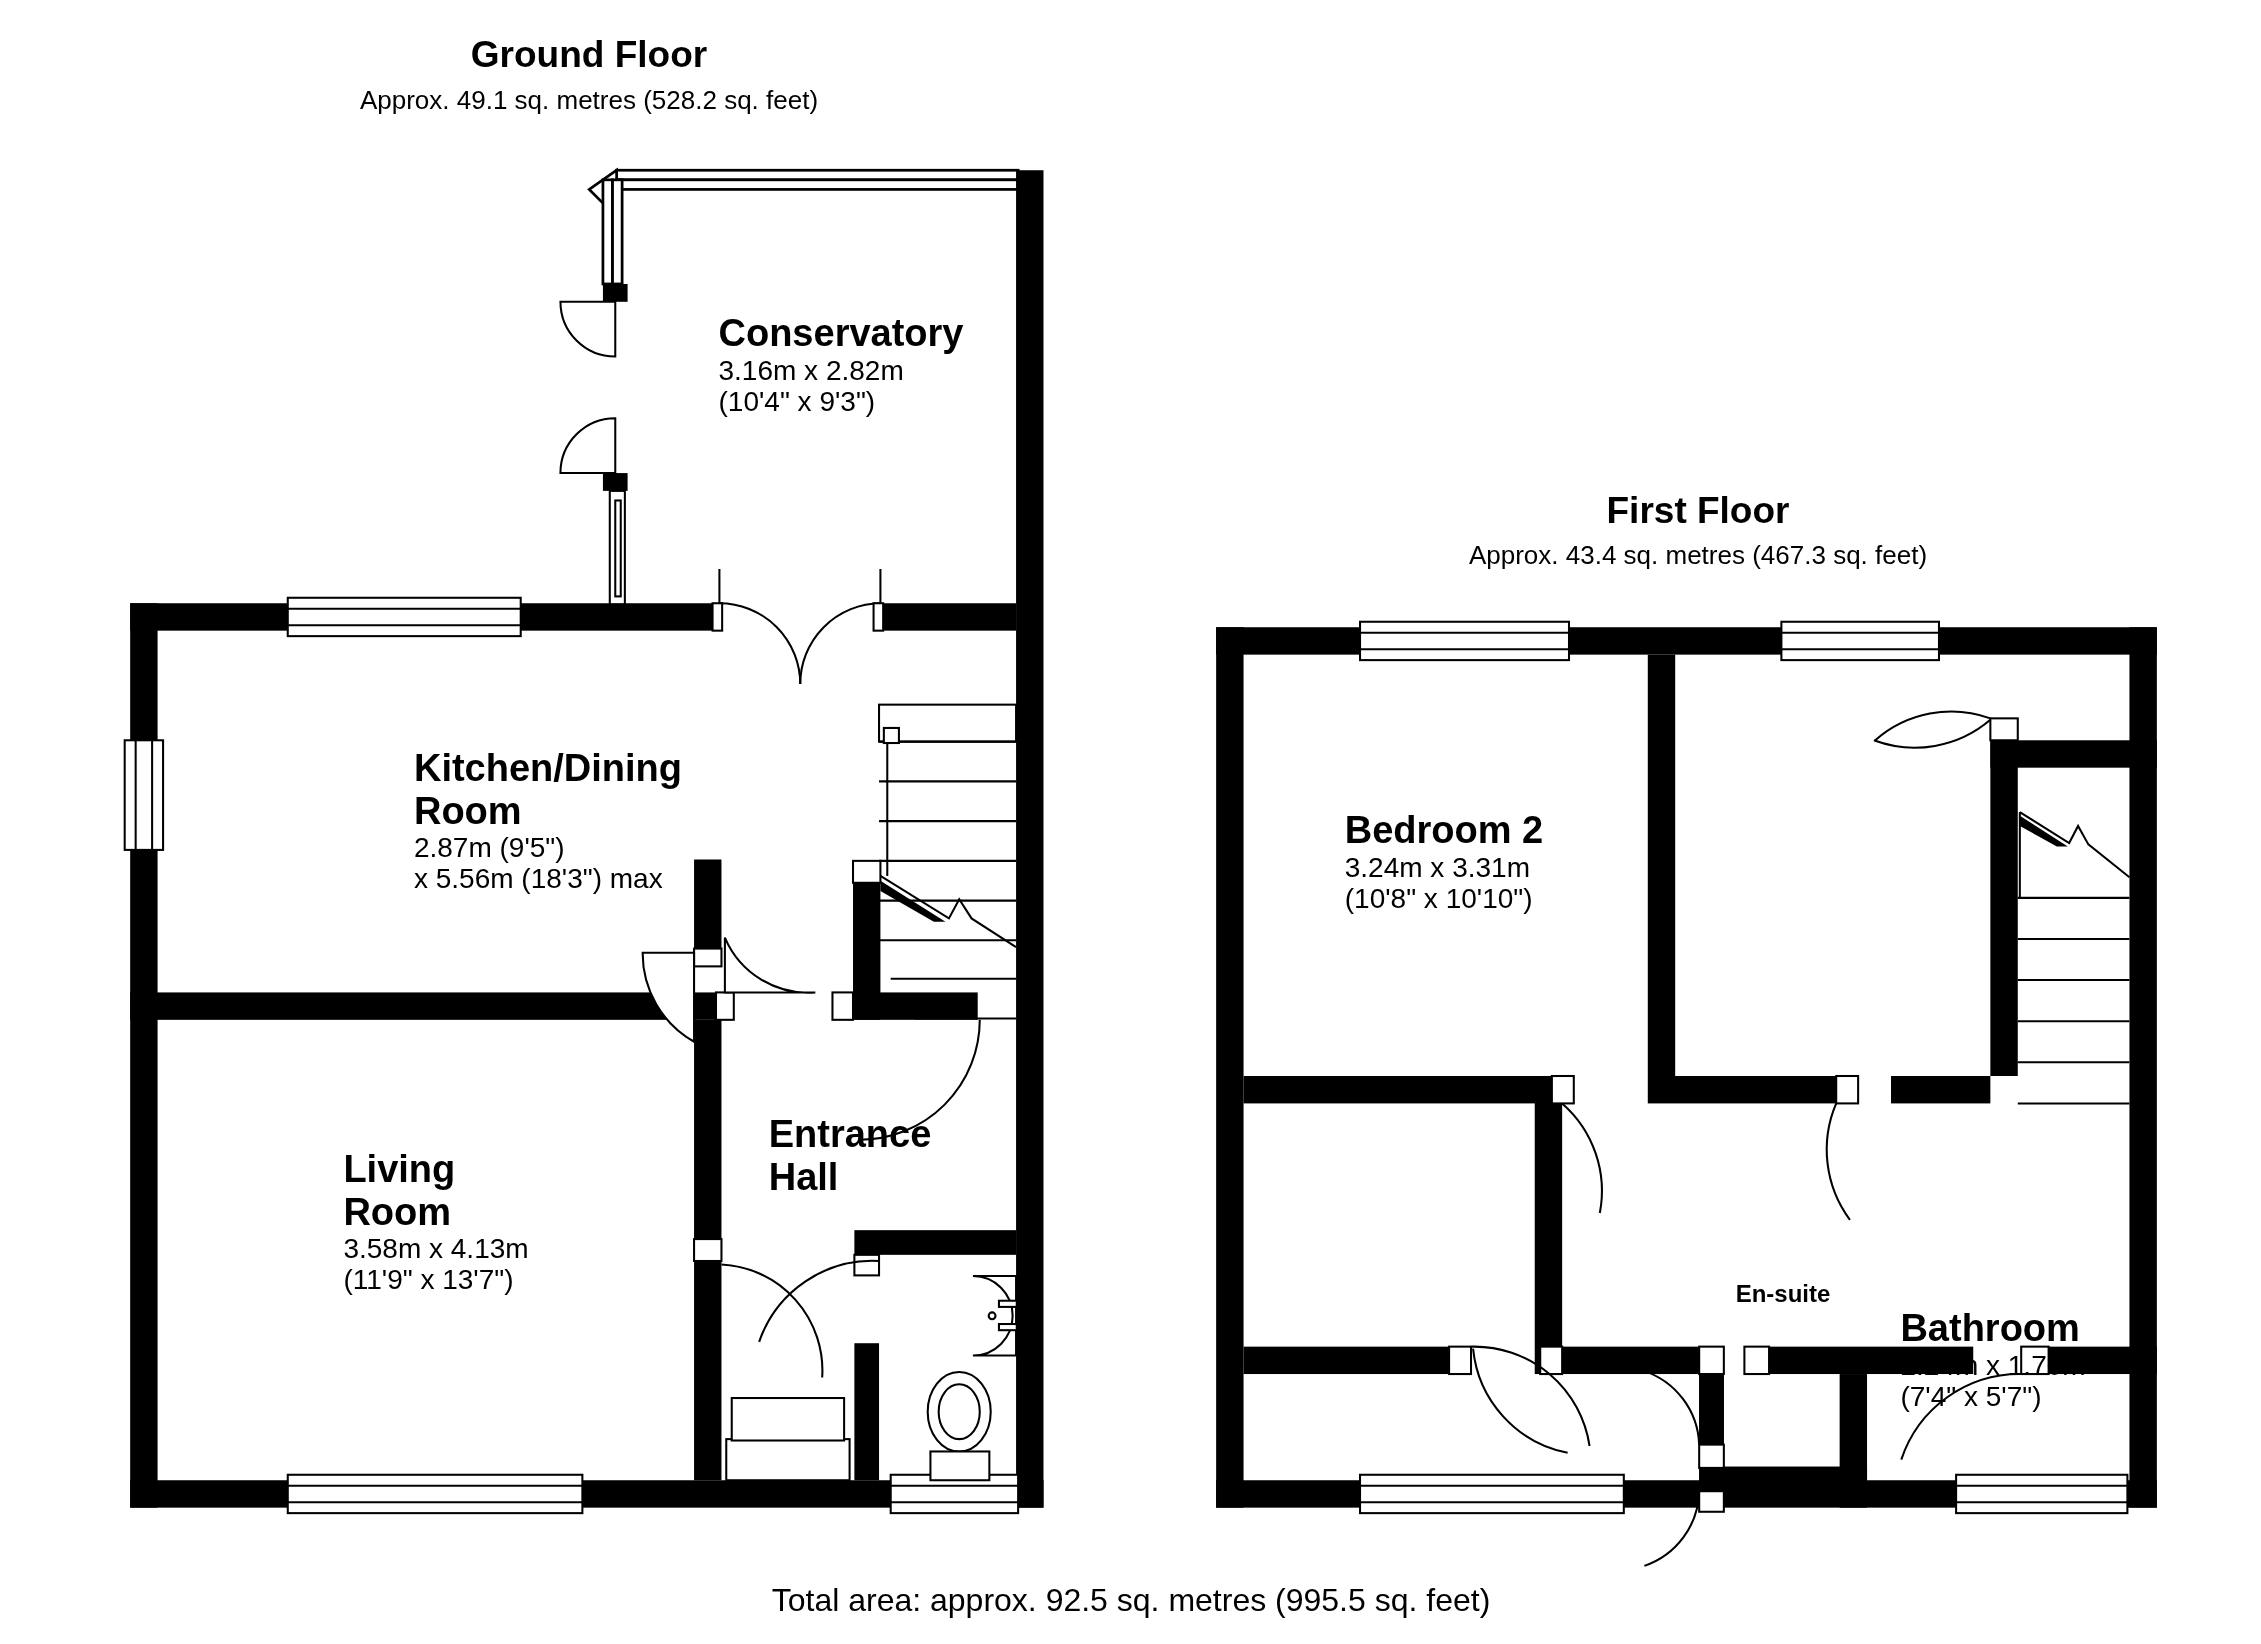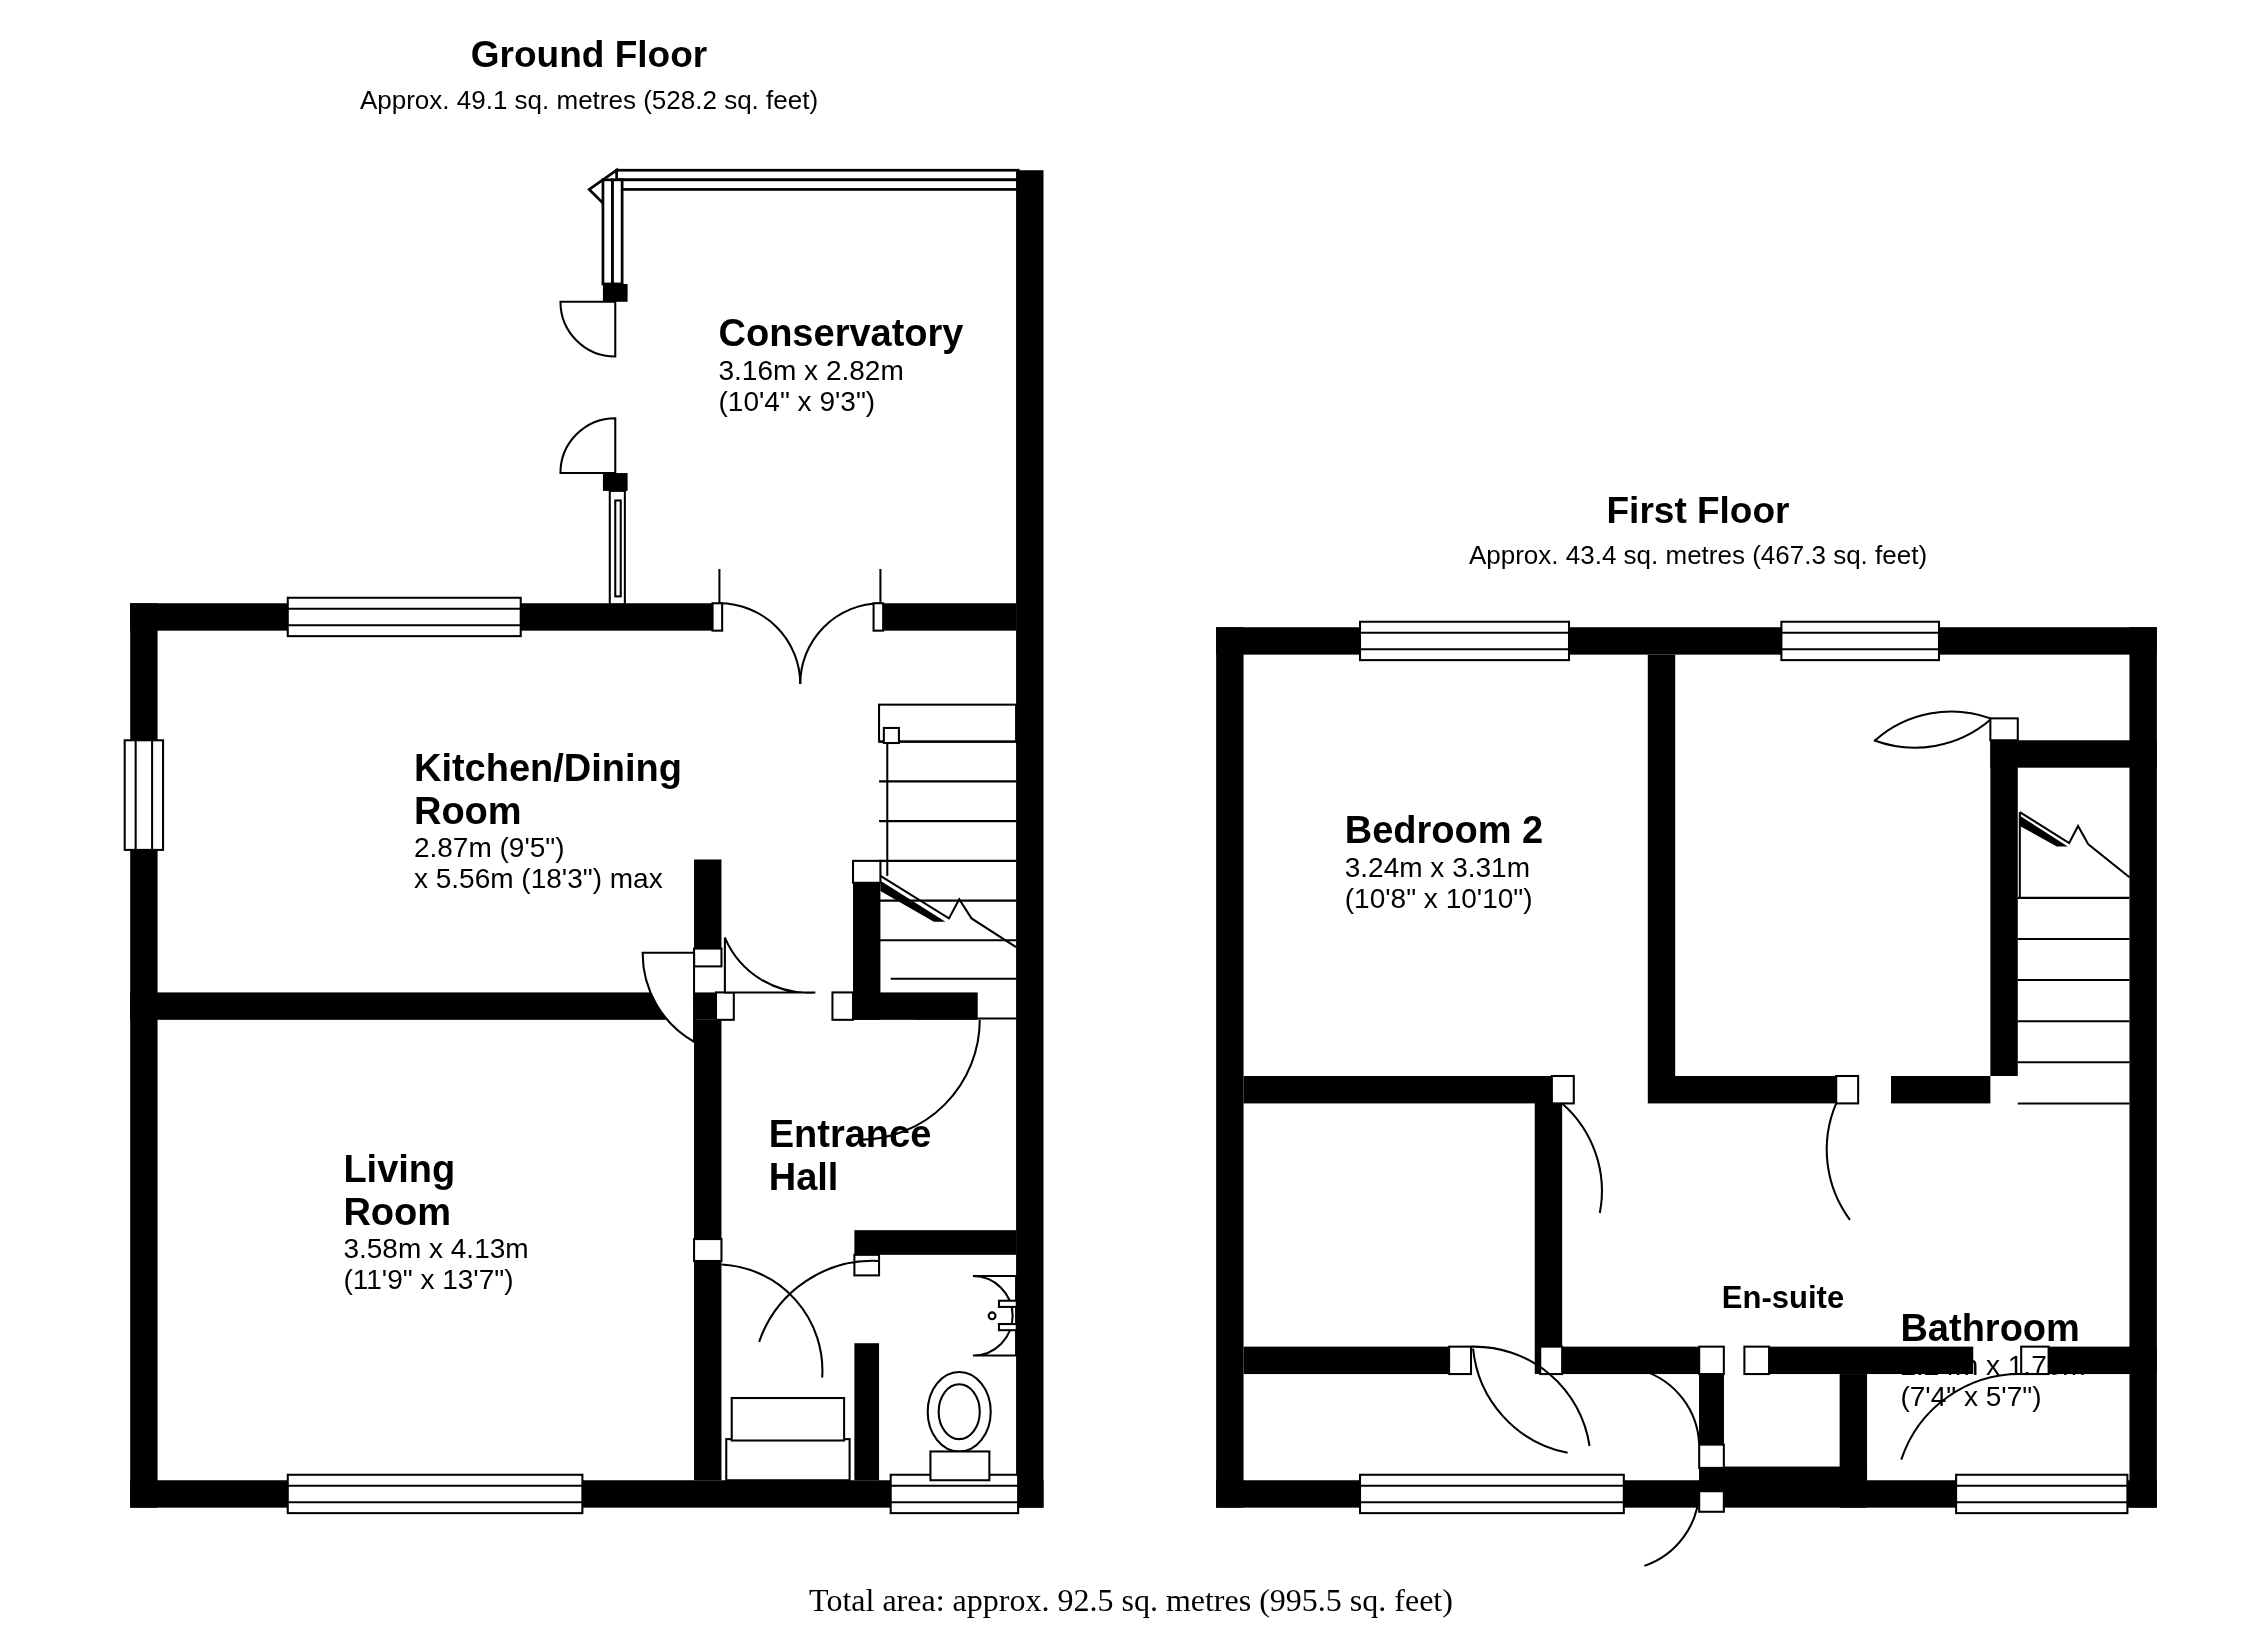--- a/index.html
+++ b/index.html
@@ -43,21 +43,21 @@
   }
   .room-name {
     font-size: 38px;
     font-weight: bold;
   }
   .room-dim {
     font-size: 28px;
     font-weight: normal;
   }
   .room-name-sm {
-    font-size: 31px;
+    font-size: 24px;
     font-weight: bold;
   }
   .total-area {
     font-size: 32px;
     font-weight: normal;
   }
   .center-x {
     transform: translateX(-50%);
   }
 </style>
@@ -393,16 +393,16 @@
   <div class="txt center-x" style="left:1783px; top:1281px;">
     <div class="room-name-sm">En-suite</div>
   </div>
 
   <div class="txt center-x" style="left:1993px; top:1307px;">
     <div class="room-name">Bathroom</div>
     <div class="room-dim">2.24m x 1.70m</div>
     <div class="room-dim">(7'4" x 5'7")</div>
   </div>
 
-  <div class="txt center-x total-area" style="left:1131px; top:1583px;font-family:Liberation Serif, serif;">Total area: approx. 92.5 sq. metres (995.5 sq. feet)</div>
+  <div class="txt center-x total-area" style="left:1131px; top:1583px;">Total area: approx. 92.5 sq. metres (995.5 sq. feet)</div>
 
 </div>
 
 
 </body></html>

